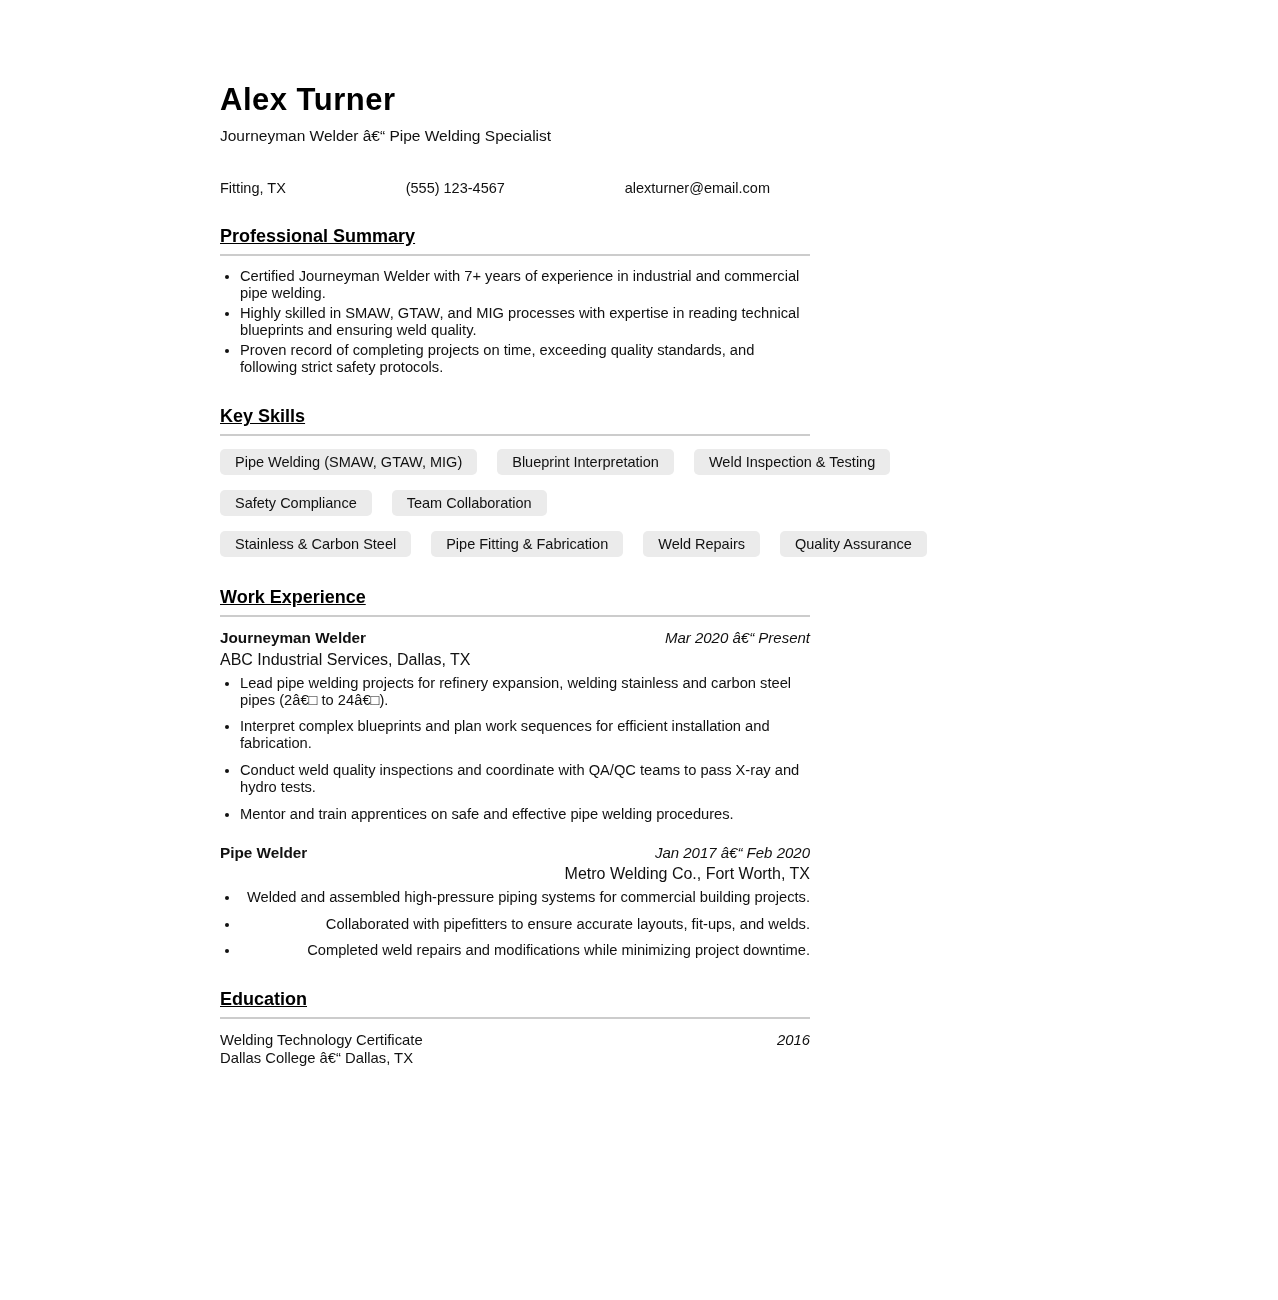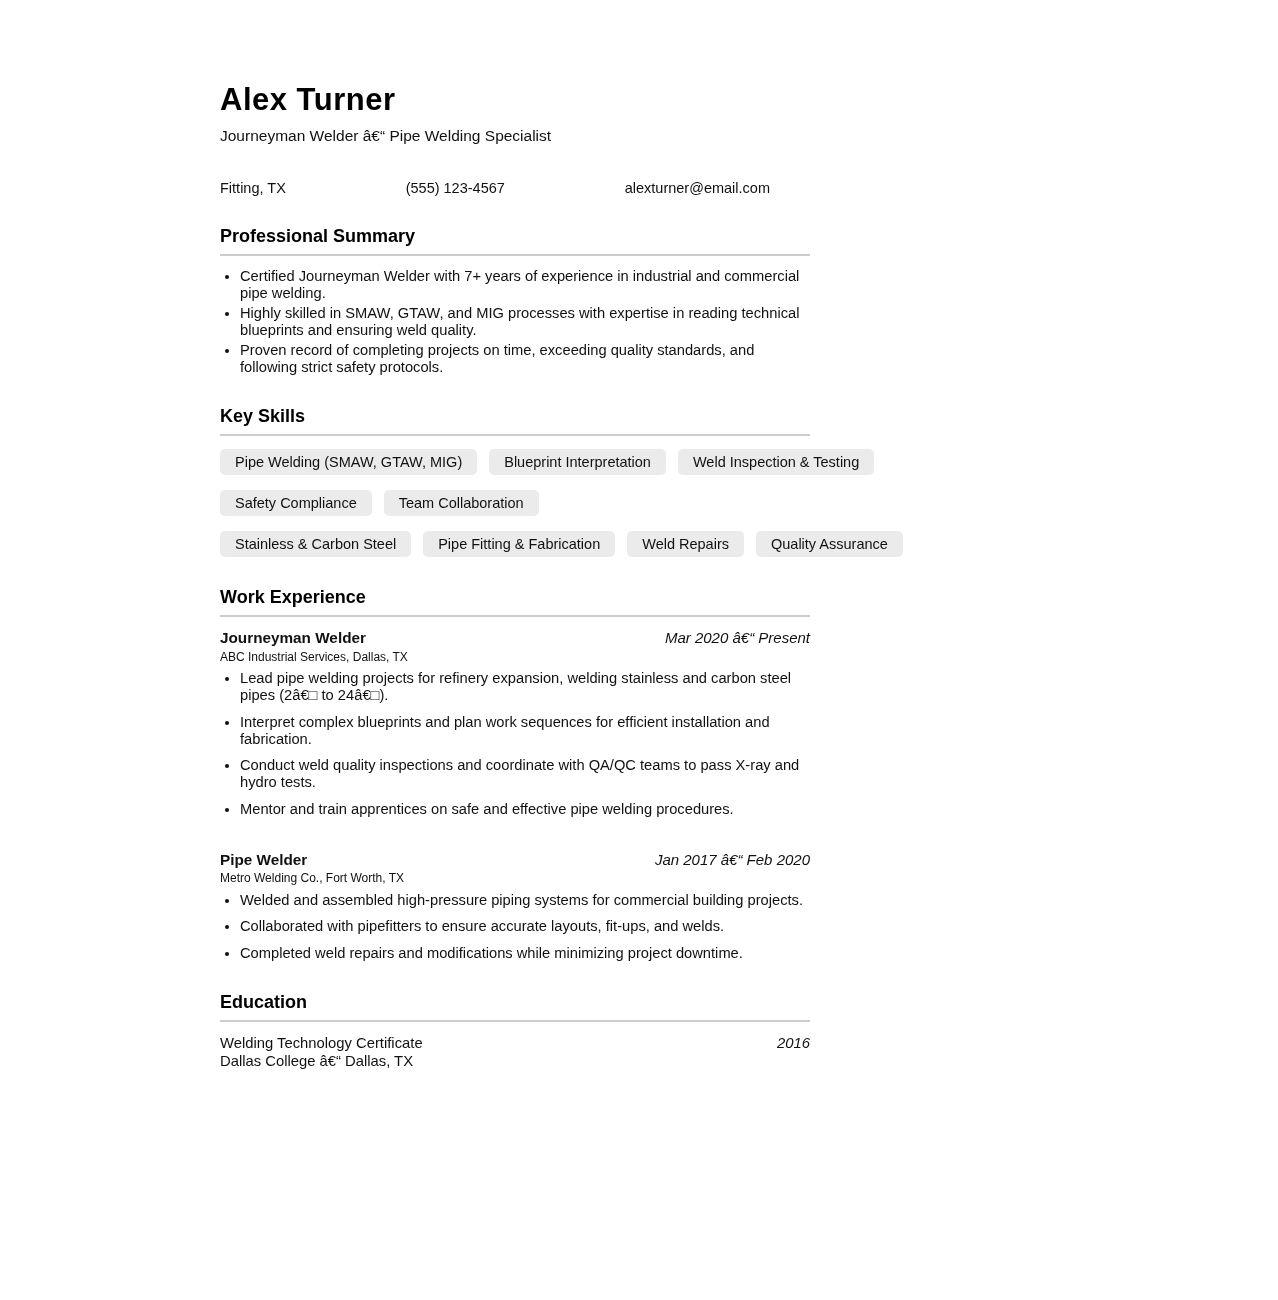--- a/index.html
+++ b/index.html
@@ -37,58 +37,59 @@
   }
 
   
   .section-heading {
     font-size: 18px;
     font-weight: 700;
     margin: 30px 0 0 0;
     padding-bottom: 7px;
     border-bottom: 2px solid #cccccc;
     color: #000;
+    text-decoration: underline;
   }
 
   ul.bullets {
     margin: 12px 0 0 0;
     padding-left: 20px;
     font-size: 14.7px;
     line-height: 1.16;
   }
   ul.bullets li { margin: 0; }
   ul.bullets li + li { margin-top: 3px; }
 
   
   .pill-row {
     display: flex;
-    gap: 12px;
+    gap: 20px;
     margin-top: 15px;
   }
   .pill-row.first { margin-top: 13px; }
   .pill {
     background: #ebebeb;
     border-radius: 5px;
     padding: 5px 15px;
     font-size: 14.5px;
     white-space: nowrap;
   }
 
   
   .job { margin-top: 12px; }
-  .job + .job { margin-top: 33px; }
+  .job + .job { margin-top: 21px; text-align: right; }
   .job-head {
     display: flex;
     justify-content: space-between;
     align-items: baseline;
     line-height: 1.2;
   }
   .job-title { font-weight: 700; font-size: 15.3px; }
   .job-dates { font-style: italic; font-size: 15px; }
-  .company { font-size: 12px; margin-top: 2px; line-height: 1.2; }
+  .company { font-size: 16px; margin-top: 2px; line-height: 1.2; }
   .job ul.bullets { margin-top: 6px; }
   .job ul.bullets li + li { margin-top: 9.5px; }
 
   
   .edu-row {
     display: flex;
     justify-content: space-between;
     margin-top: 12px;
     font-size: 14.8px;
     line-height: 1.22;

